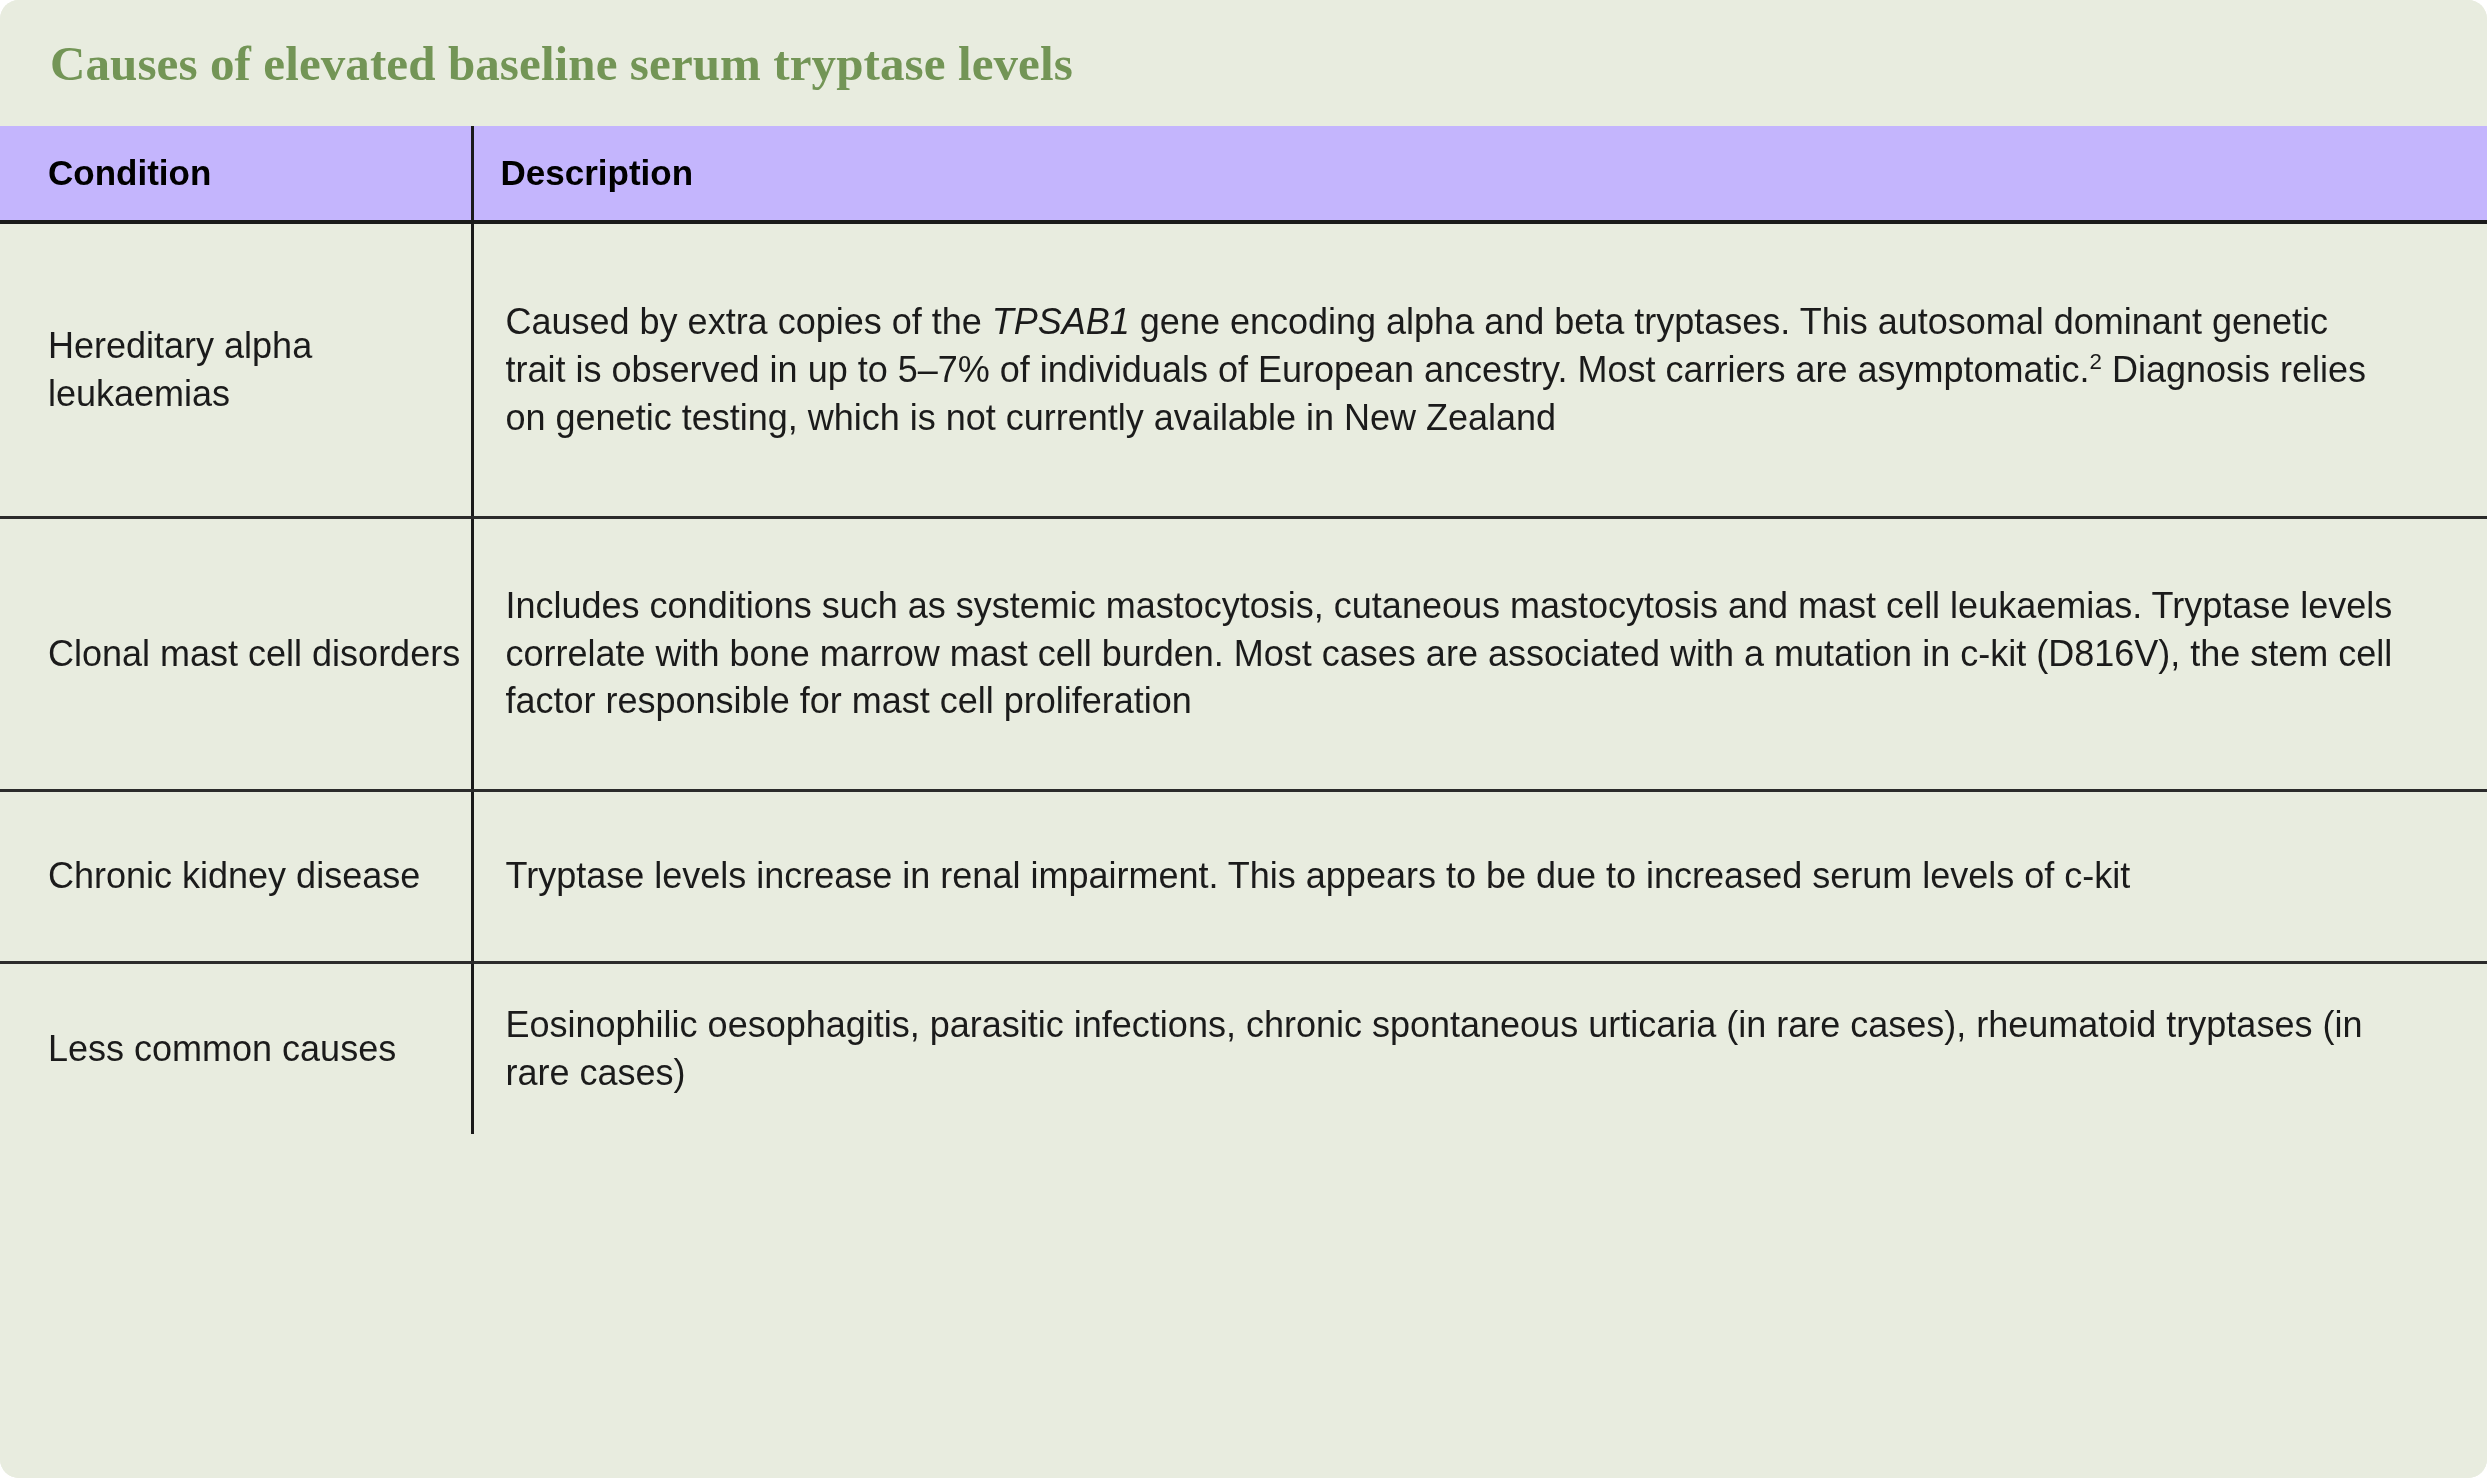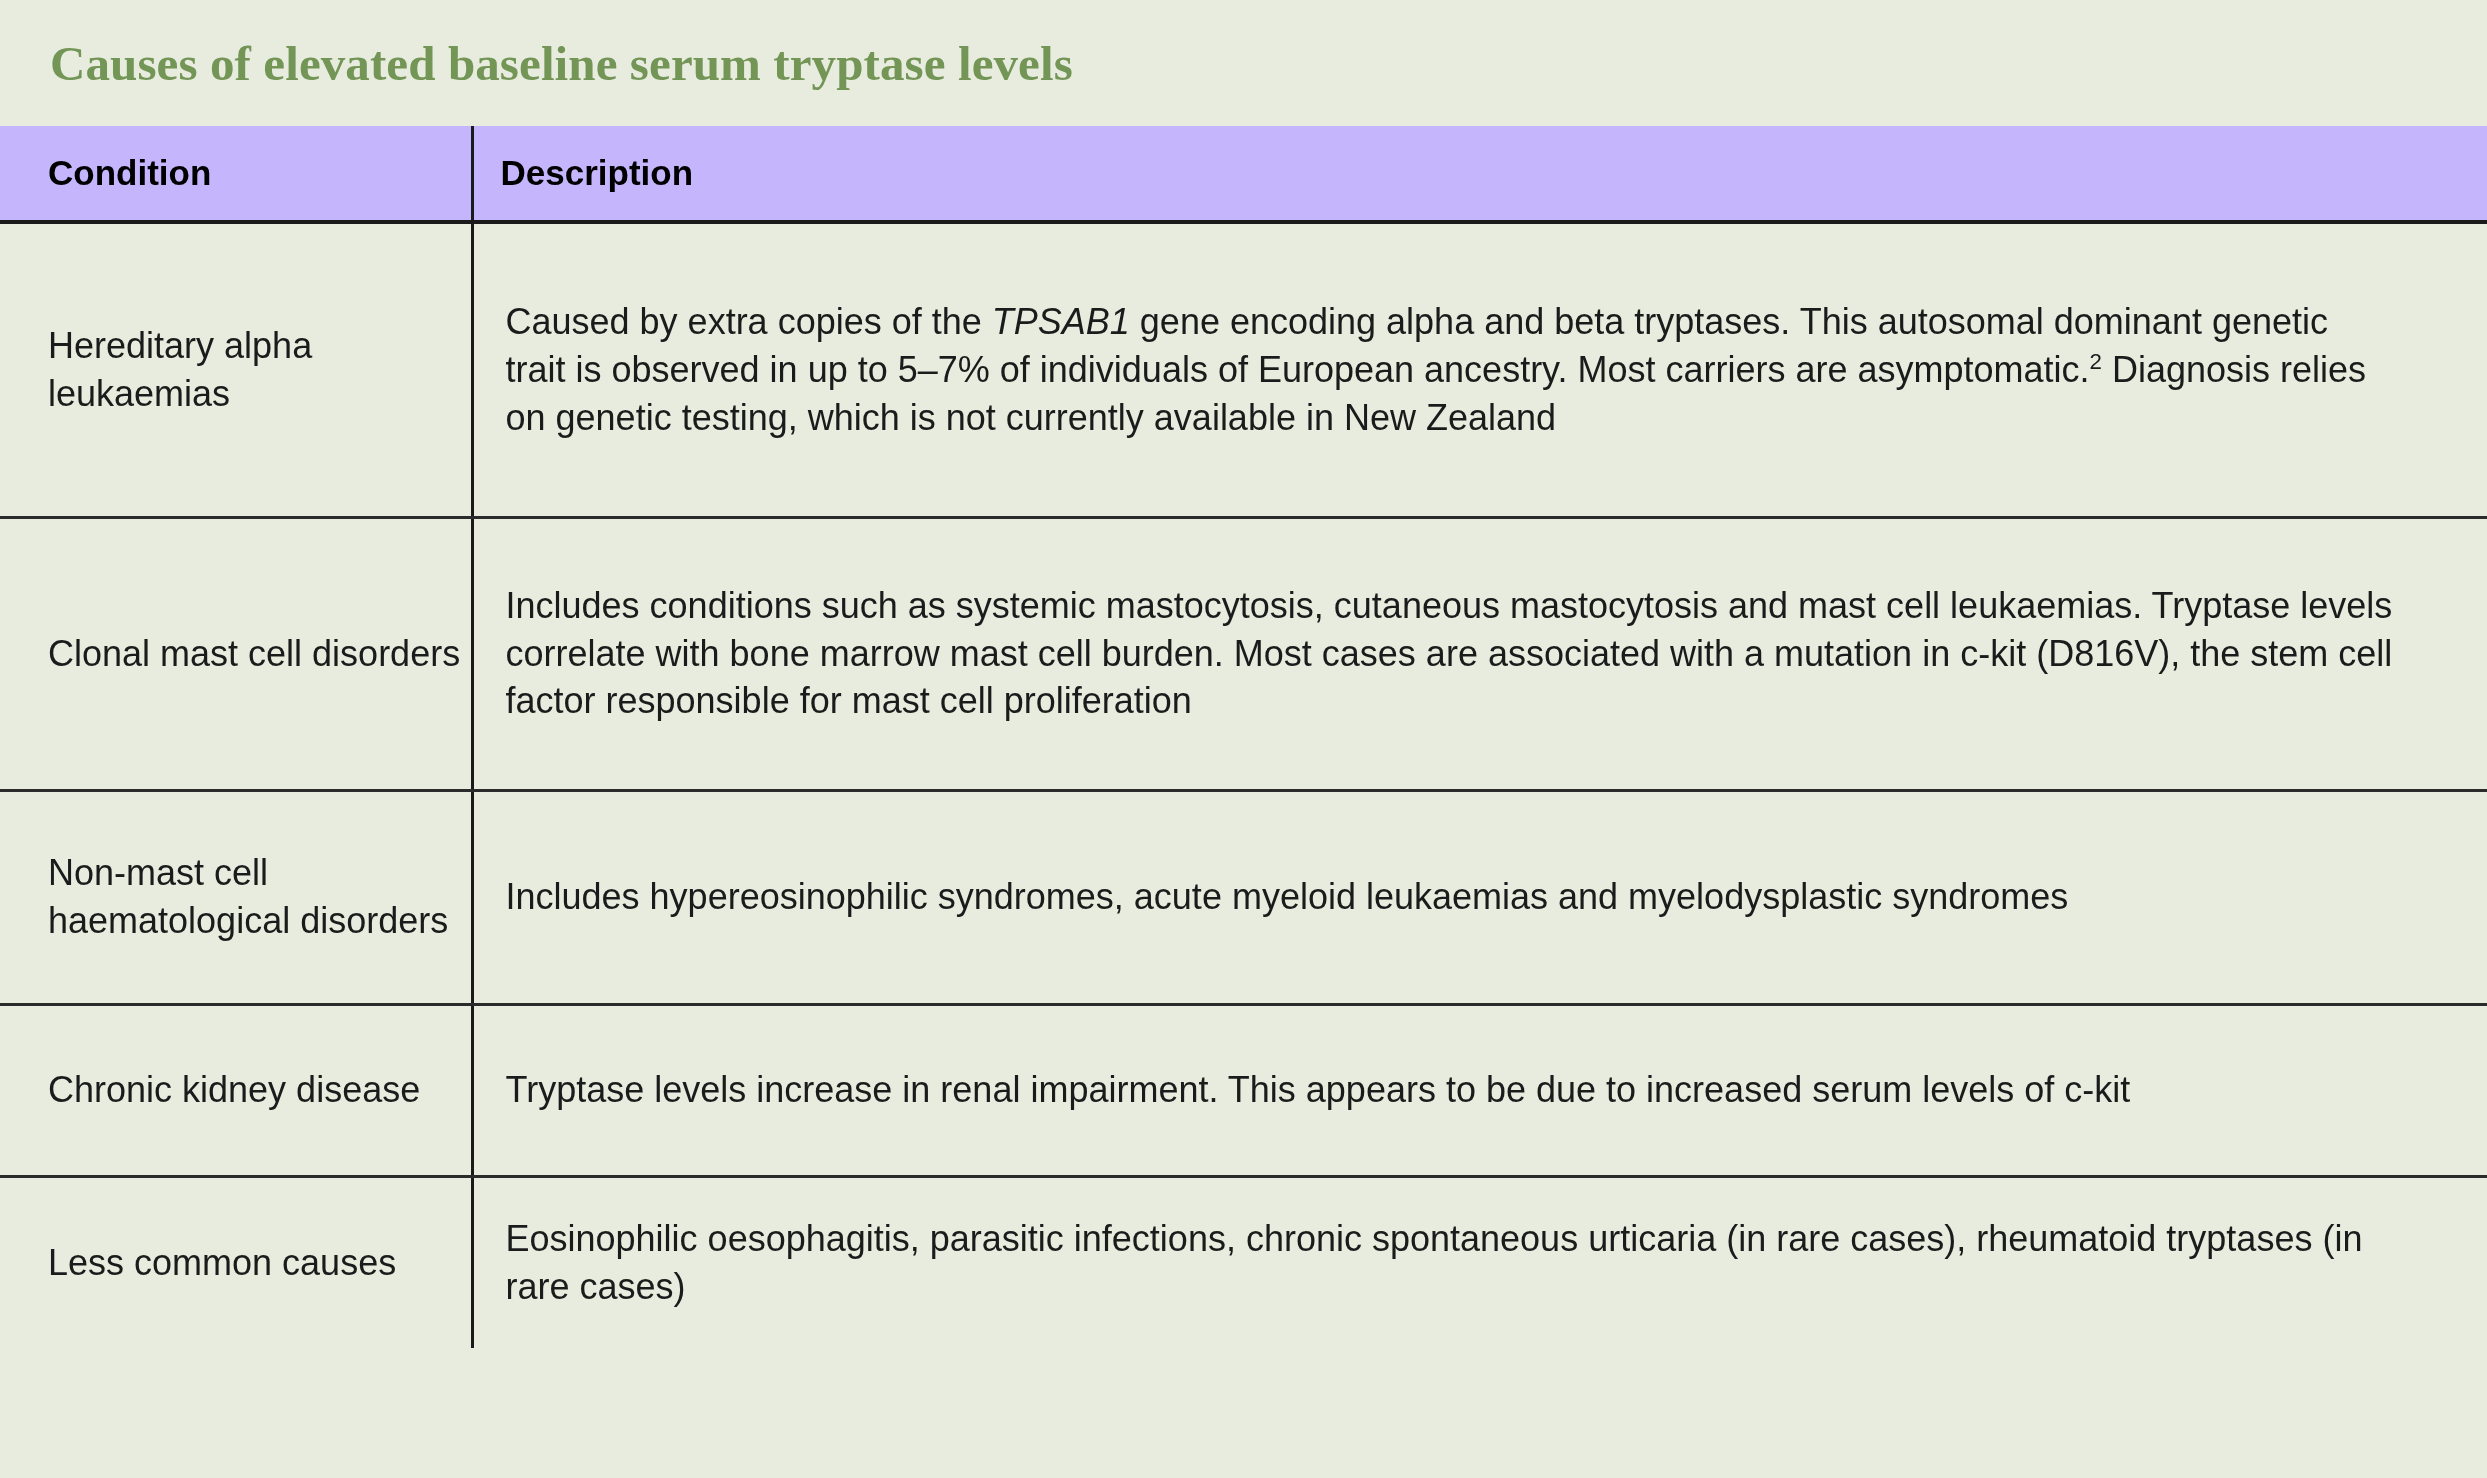--- a/index.html
+++ b/index.html
@@ -12,20 +12,21 @@
     font-family: "Liberation Sans", sans-serif;
   }
 
   .table-figure {
     position: relative;
     width: 2487px;
     height: 1478px;
     background: #e8ecdf;
     box-sizing: border-box;
     overflow: hidden;
+    border-radius: 19px;
   }
 
   
   .title-band {
     height: 126px;
     background: #e8ecdf;
     display: flex;
     align-items: center;
     padding: 0 0 0 50px;
     box-sizing: border-box;
@@ -137,24 +138,20 @@
         <td class="cell-description">
           <span class="cell-text"><span>Caused by extra copies of the </span><span class="gene-italic">TPSAB1</span><span> gene encoding alpha and beta tryptases. This autosomal dominant genetic trait is observed in up to 5–7% of individuals of European ancestry. Most carriers are asymptomatic.</span><sup class="ref">2</sup><span> Diagnosis relies on genetic testing, which is not currently available in New Zealand</span></span>
         </td>
       </tr>
 
       <tr class="row-clonal">
         <td class="cell-condition">Clonal mast cell disorders</td>
         <td class="cell-description">Includes conditions such as systemic mastocytosis, cutaneous mastocytosis and mast cell leukaemias. Tryptase levels correlate with bone marrow mast cell burden. Most cases are associated with a mutation in c-kit (D816V), the stem cell factor responsible for mast cell proliferation</td>
       </tr>
 
-      <tr class="row-nonmast">
-        <td class="cell-condition">Non-mast cell haematological disorders</td>
-        <td class="cell-description">Includes hypereosinophilic syndromes, acute myeloid leukaemias and myelodysplastic syndromes</td>
-      </tr>
 
       <tr class="row-ckd">
         <td class="cell-condition">Chronic kidney disease</td>
         <td class="cell-description">Tryptase levels increase in renal impairment. This appears to be due to increased serum levels of c-kit</td>
       </tr>
 
       <tr class="row-less">
         <td class="cell-condition">Less common causes</td>
         <td class="cell-description">Eosinophilic oesophagitis, parasitic infections, chronic spontaneous urticaria (in rare cases), rheumatoid tryptases (in rare cases)</td>
       </tr>

